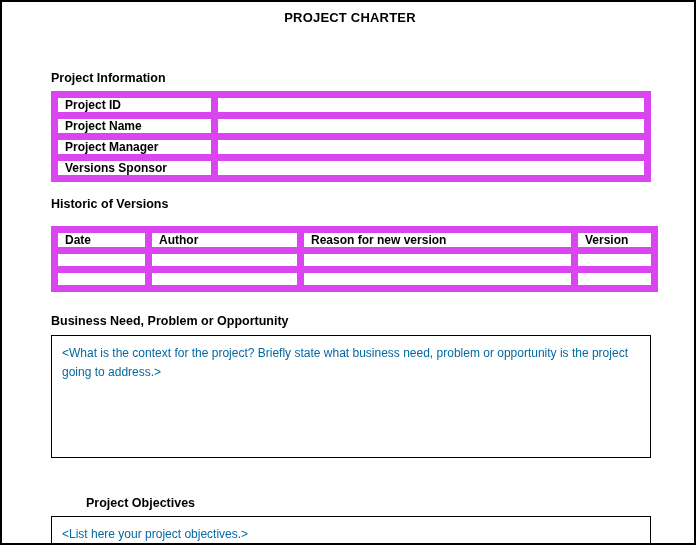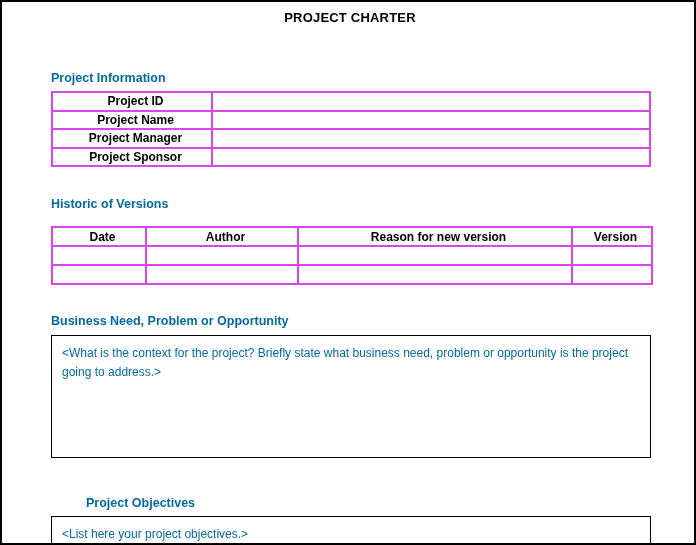--- a/index.html
+++ b/index.html
@@ -29,41 +29,41 @@
     font-size: 13px;
     font-weight: bold;
     color: #000000;
     letter-spacing: 0.2px;
   }
   .section-heading {
     position: absolute;
     left: 49px;
     font-size: 12.5px;
     font-weight: bold;
-    color: #0369a1;
+    color: #000000;
     white-space: nowrap;
   }
   .h-project-information { top: 69px; }
   .h-historic-versions   { top: 195px; }
   .h-business-need       { top: 312px; }
   .h-project-objectives  { top: 494px; margin-left: 35px; }
 
   table.grid {
     position: absolute;
     border-collapse: collapse;
     table-layout: fixed;
     background: #ffffff;
   }
   table.grid td, table.grid th {
-    border: 2px solid #d946ef;
+    border: 7px solid #d946ef;
     padding: 0 0 0 7px;
     margin: 0;
     font-size: 12px;
     color: #000000;
-    text-align: center;
+    text-align: left;
     vertical-align: middle;
     font-weight: normal;
     height: 18px;
     box-sizing: border-box;
     overflow: hidden;
     white-space: nowrap;
   }
 
   
   #project-information-table {
@@ -139,21 +139,21 @@
       </tr>
       <tr>
         <td class="label">Project Name</td>
         <td></td>
       </tr>
       <tr>
         <td class="label">Project Manager</td>
         <td></td>
       </tr>
       <tr>
-        <td class="label">Project Sponsor</td>
+        <td class="label">Versions Sponsor</td>
         <td></td>
       </tr>
     </tbody>
   </table>
 
   <div class="section-heading h-historic-versions">Historic of Versions</div>
 
   <table class="grid" id="historic-versions-table">
     <thead>
       <tr>

